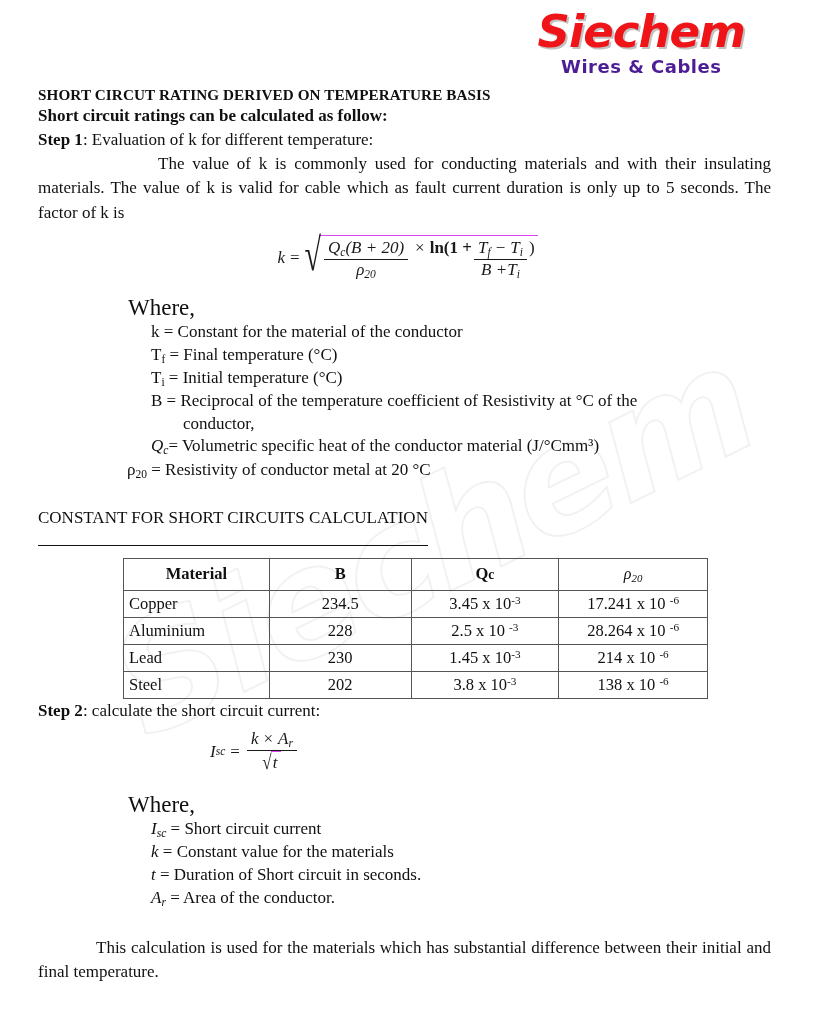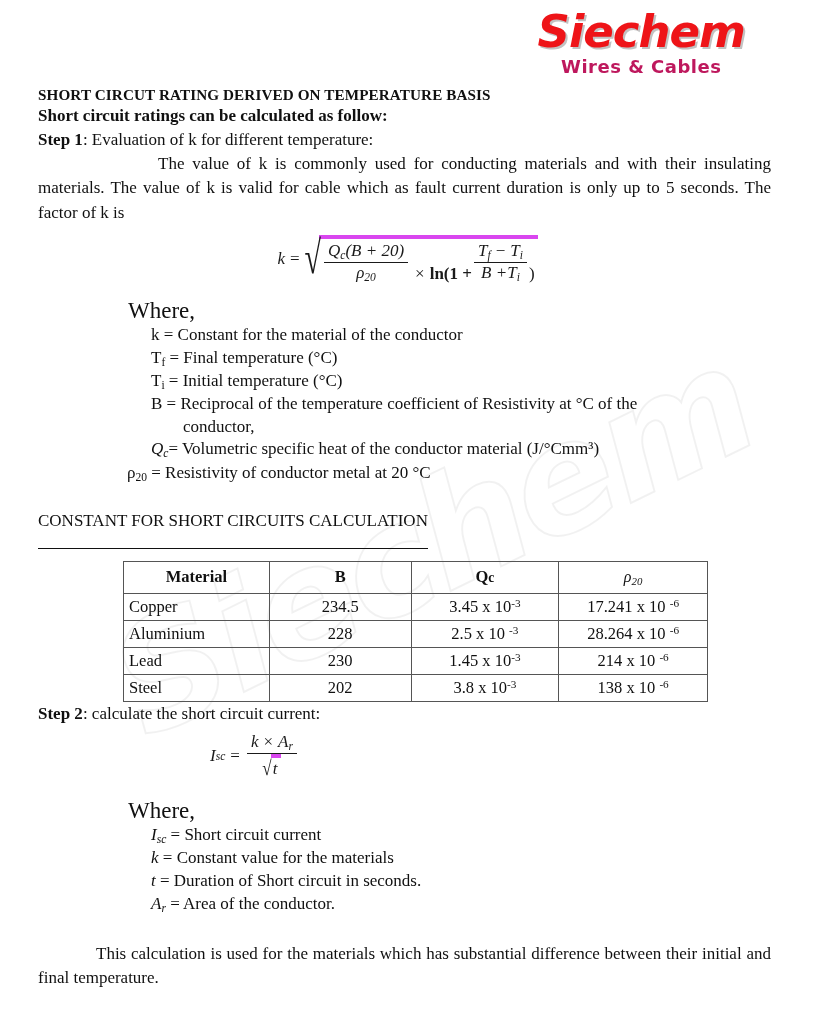--- a/index.html
+++ b/index.html
@@ -58,21 +58,21 @@
     letter-spacing: -1px;
     color: #ee1418;
     text-shadow: 2px 2px 0 rgba(120,120,120,0.45);
     line-height: 1.05;
     white-space: nowrap;
   }
   #logo-sub {
     font-family: "DejaVu Sans", sans-serif;
     font-weight: bold;
     font-size: 18px;
-    color: #be185d;
+    color: #4c1d95;
     letter-spacing: 0.5px;
     margin-top: 1px;
     white-space: nowrap;
   }
 
   
   #content {
     position: relative;
     z-index: 2;
     padding: 0 50px 0 38px;
@@ -168,24 +168,24 @@
     display: flex;
     align-items: flex-end;
     font-size: 30px;
     font-style: normal;
     line-height: 1;
     margin-right: -2px;
     transform: scaleY(1.55) translateY(-2px);
     transform-origin: bottom;
   }
   .sqrt-body {
-    border-top: 4px solid #d946ef;
+    border-top: 1px solid #d946ef;
     padding: 2px 3px 0 3px;
     display: inline-flex;
-    align-items: flex-end;
+    align-items: flex-start;
   }
   .sqrt-small {
     display: inline-flex;
     align-items: stretch;
   }
   .sqrt-small .sqrt-sym { font-size: 17px; transform: scaleY(1.25); margin-right: -1px;}
   .sqrt-small .sqrt-body { padding: 1px 4px 0 2px; }
 
   
   #table-wrap {

